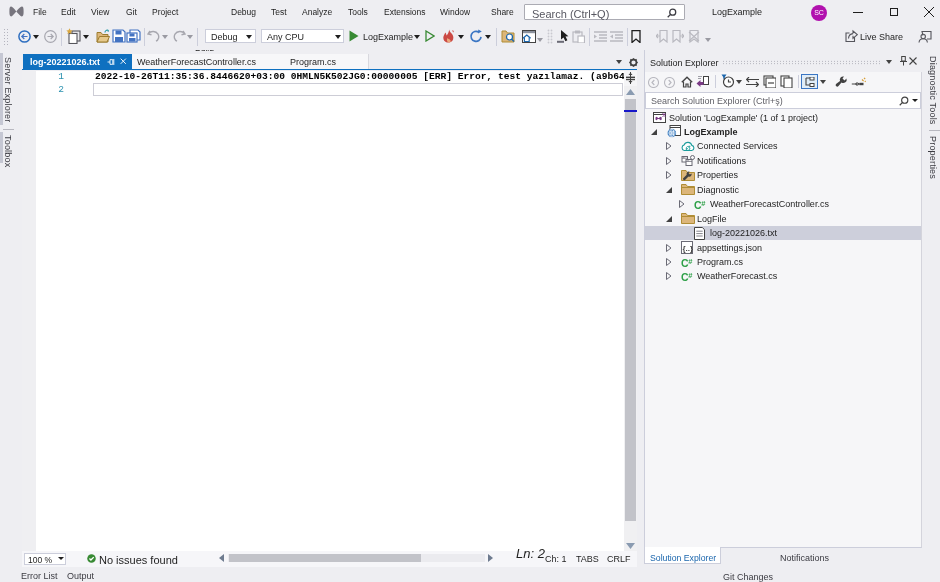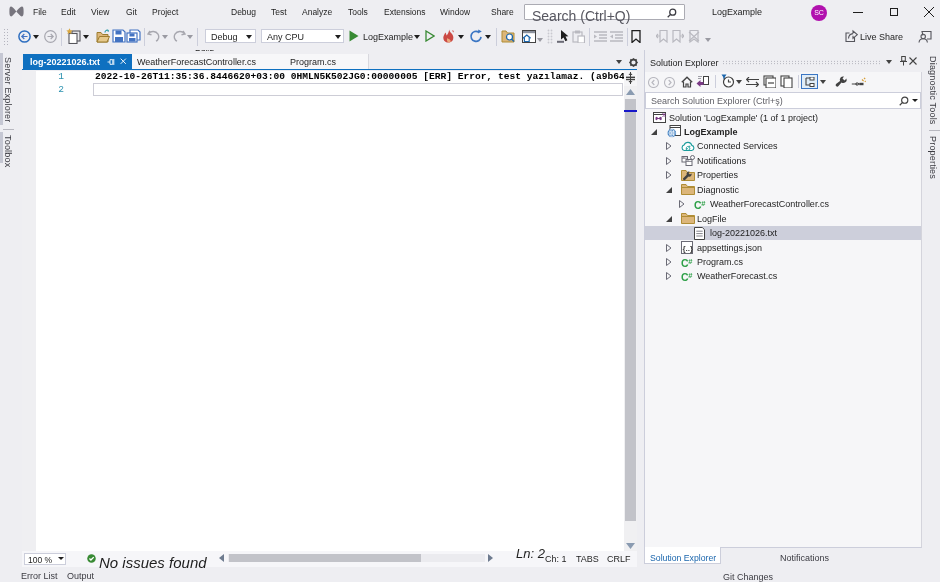--- a/index.html
+++ b/index.html
@@ -30,21 +30,21 @@
   <div class="abs t12" style="left:195px;top:7px;margin-top:36px;">Build</div>
   <div class="abs t12" style="left:231px;top:7px;">Debug</div>
   <div class="abs t12" style="left:271px;top:7px;">Test</div>
   <div class="abs t12" style="left:302px;top:7px;text-align:right;">Analyze</div>
   <div class="abs t12" style="left:348px;top:7px;">Tools</div>
   <div class="abs t12" style="left:384px;top:7px;">Extensions</div>
   <div class="abs t12" style="left:440px;top:7px;text-align:center;">Window</div>
   <div class="abs t12" style="left:491px;top:7px;">Share</div>
 
   <div class="abs" style="left:524px;top:4px;width:161px;height:16px;background:#fff;border:1px solid #ABABB3;border-radius:1px;">
-    <div class="abs" style="left:7px;top:2.5px;font-size:14px;color:#575760;">Search (Ctrl+Q)</div>
+    <div class="abs" style="left:7px;top:2.5px;font-size:11px;color:#575760;">Search (Ctrl+Q)</div>
     <svg class="abs" style="right:7px;top:2.5px;" width="10" height="10" viewBox="0 0 11 11">
       <circle cx="6.3" cy="4.6" r="3.3" fill="none" stroke="#3b3b42" stroke-width="1.4"></circle>
       <line x1="3.9" y1="7" x2="0.8" y2="10.2" stroke="#3b3b42" stroke-width="1.4"></line>
     </svg>
   </div>
   <div class="abs" style="left:712px;top:7px;font-size:9px;">LogExample</div>
 
   <div class="abs" style="left:811px;top:5px;width:16px;height:16px;border-radius:50%;background:#B111AE;color:#fff;font-size:7px;text-align:center;line-height:16px;">SC</div>
 
   <div class="abs" style="left:853px;top:12px;width:10px;height:1px;background:#1E1E1E;"></div>
@@ -286,21 +286,21 @@
   <path d="M4.5 6 L9 0 H0 Z" fill="#8a9bb1"></path>
 </svg>
 
 <div class="abs" style="left:22px;top:550.5px;width:615px;height:16.5px;background:#F6F6F9;"></div>
 <div class="combo abs" style="left:24px;top:552.5px;width:42px;height:12px;font-size:8.5px;padding:1px 0 0 3px;">100 %</div>
 <div class="abs caret" style="left:58px;top:557px;border-top-width:3.5px;"></div>
 <svg class="abs" style="left:87px;top:553.5px;" width="9" height="9" viewBox="0 0 11 11">
   <circle cx="5.5" cy="5.5" r="5.2" fill="#388a34"></circle>
   <path d="M3 5.6 L4.8 7.4 L8.2 3.8" fill="none" stroke="#fff" stroke-width="1.6"></path>
 </svg>
-<div class="abs" style="left:99px;top:554px;font-size:15px;font-style:italic;">No issues found</div>
+<div class="abs" style="left:99px;top:554px;font-size:11px;">No issues found</div>
 
 <svg class="abs" style="left:219px;top:554px;" width="5" height="8" viewBox="0 0 5 8">
     <path d="M5 0 L0 4 L5 8 Z" fill="#6e7b8f"></path>
   </svg>
 <div class="abs" style="left:228px;top:553.5px;width:257px;height:8.5px;background:#EBEBEF;"></div>
 <div class="abs" style="left:229px;top:553.5px;width:192px;height:8.5px;background:#C2C3C9;"></div>
 <svg class="abs" style="left:488px;top:554px;" width="5" height="8" viewBox="0 0 5 8">
     <path d="M0 0 L5 4 L0 8 Z" fill="#6e7b8f"></path>
   </svg>
 <div class="abs" style="left:516px;top:546px;font-size:13px;font-style:italic;">Ln: 2</div>

